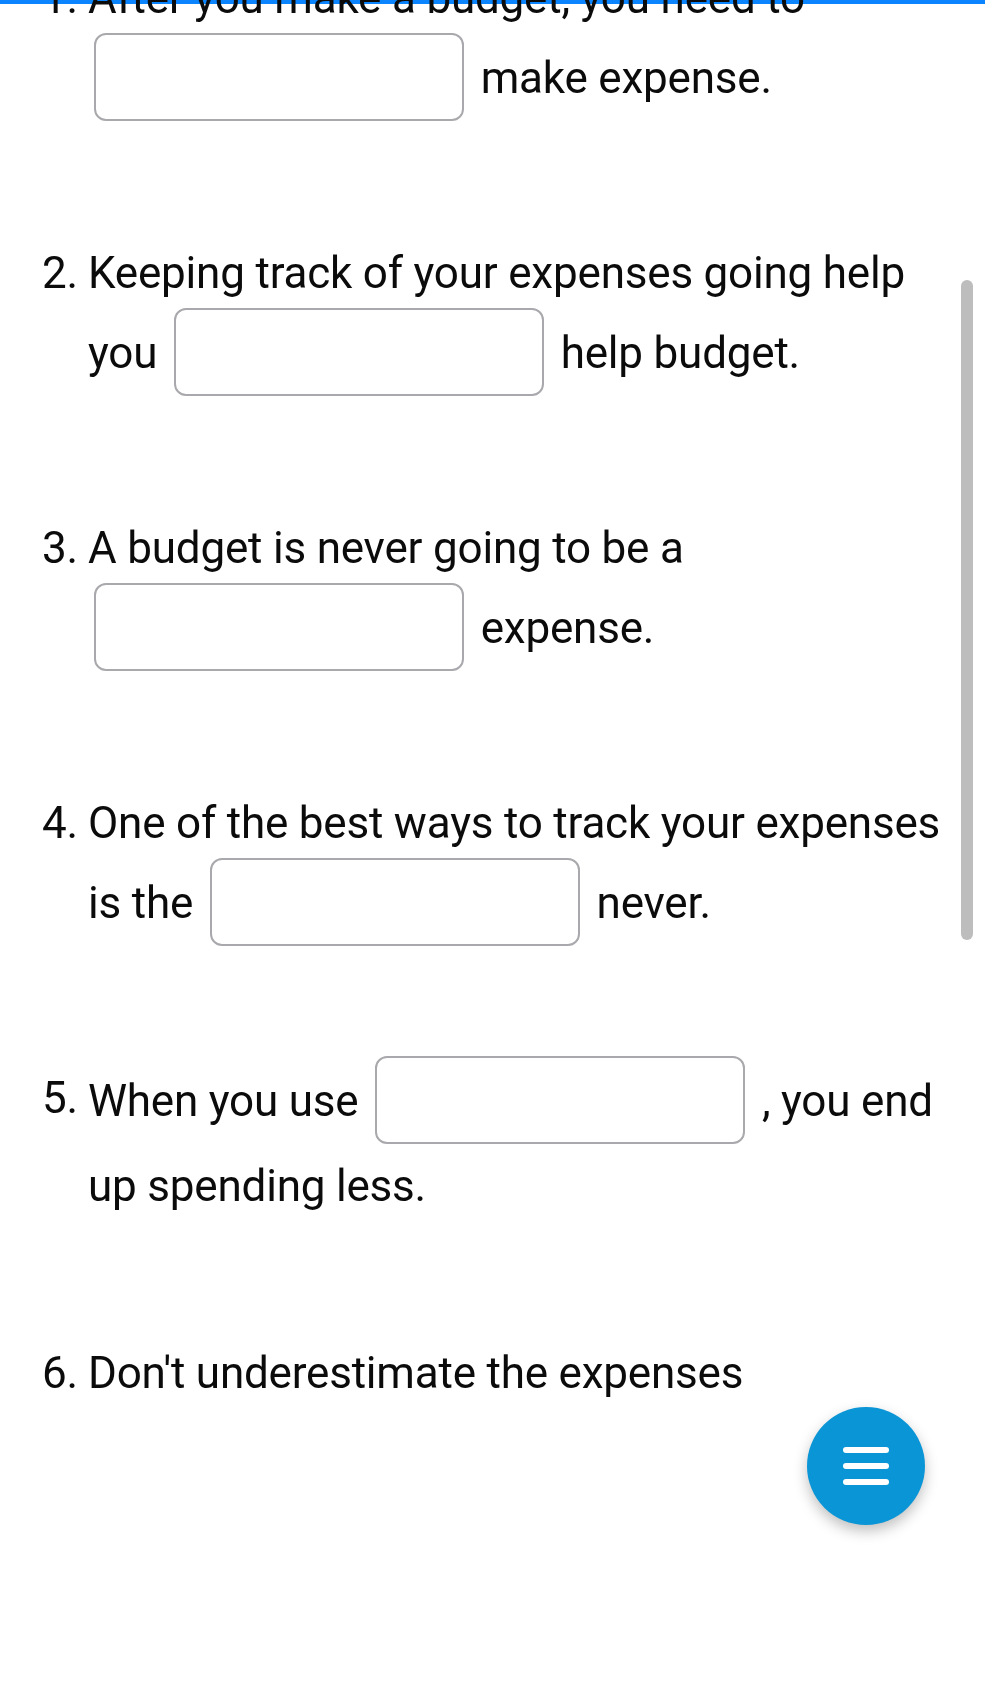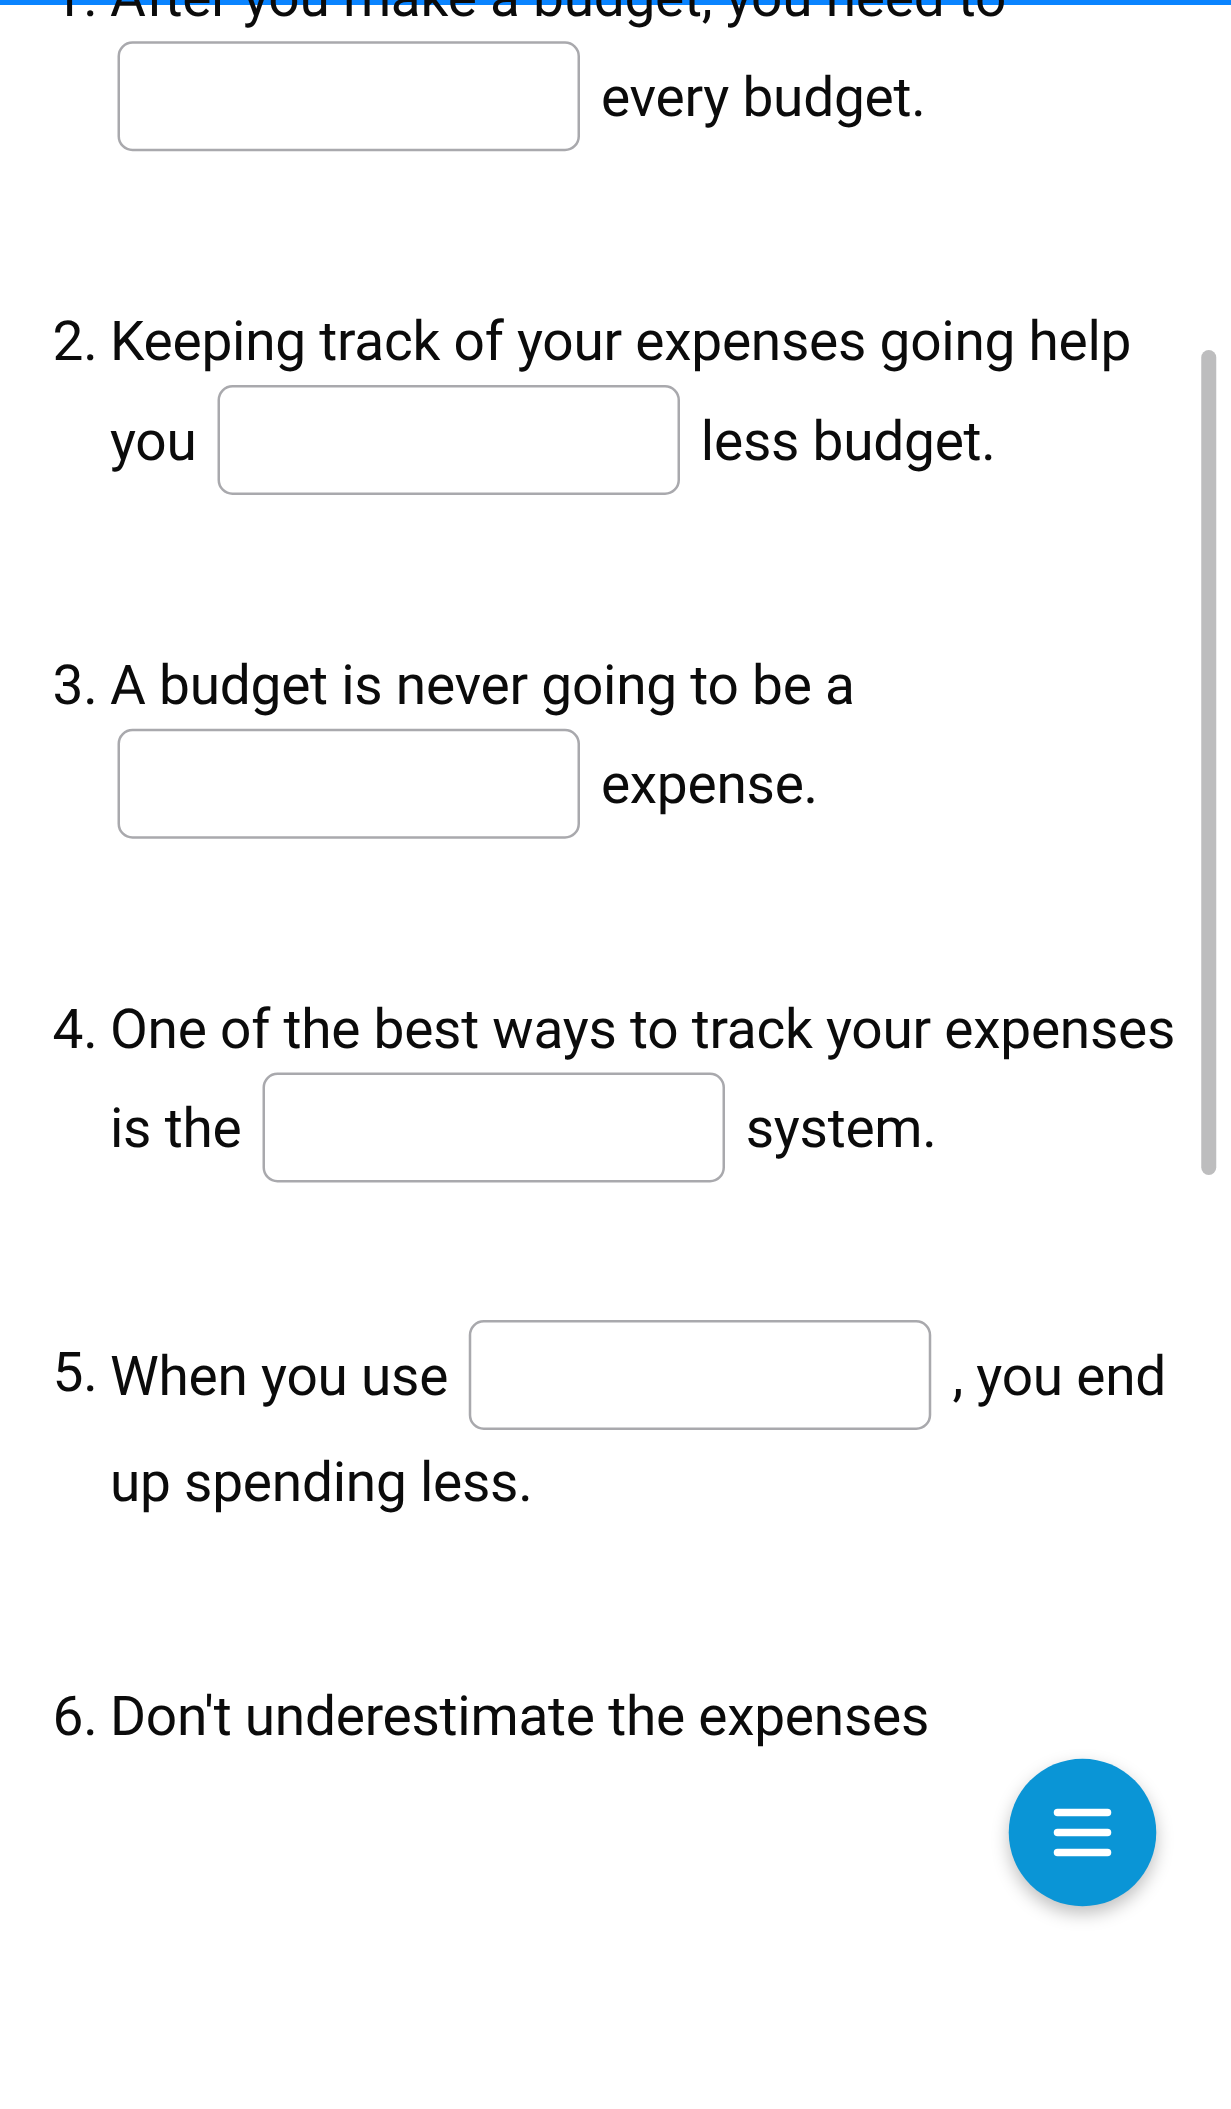--- a/index.html
+++ b/index.html
@@ -23,39 +23,39 @@
 
 <div class="page">
   <div class="topbar"></div>
 
   <div class="content">
     <ol class="qlist">
 
       <li>
         <span>After you make a budget, you need to </span>
         <span class="blank"></span>
-        <span> every budget.</span>
+        <span> make expense.</span>
       </li>
 
       <li>
         <span>Keeping track of your expenses going help you </span>
         <span class="blank sm"></span>
-        <span> less budget.</span>
+        <span> help budget.</span>
       </li>
 
       <li>
         <span>A budget is never going to be a </span>
         <span class="blank"></span>
         <span> expense.</span>
       </li>
 
       <li>
         <span>One of the best ways to track your expenses is the </span>
         <span class="blank"></span>
-        <span> system.</span>
+        <span> never.</span>
       </li>
 
       <li>
         <span>When you use </span>
         <span class="blank"></span>
         <span> , you end up spending less.</span>
       </li>
 
       <li>
         <span>Don't underestimate the expenses</span>

